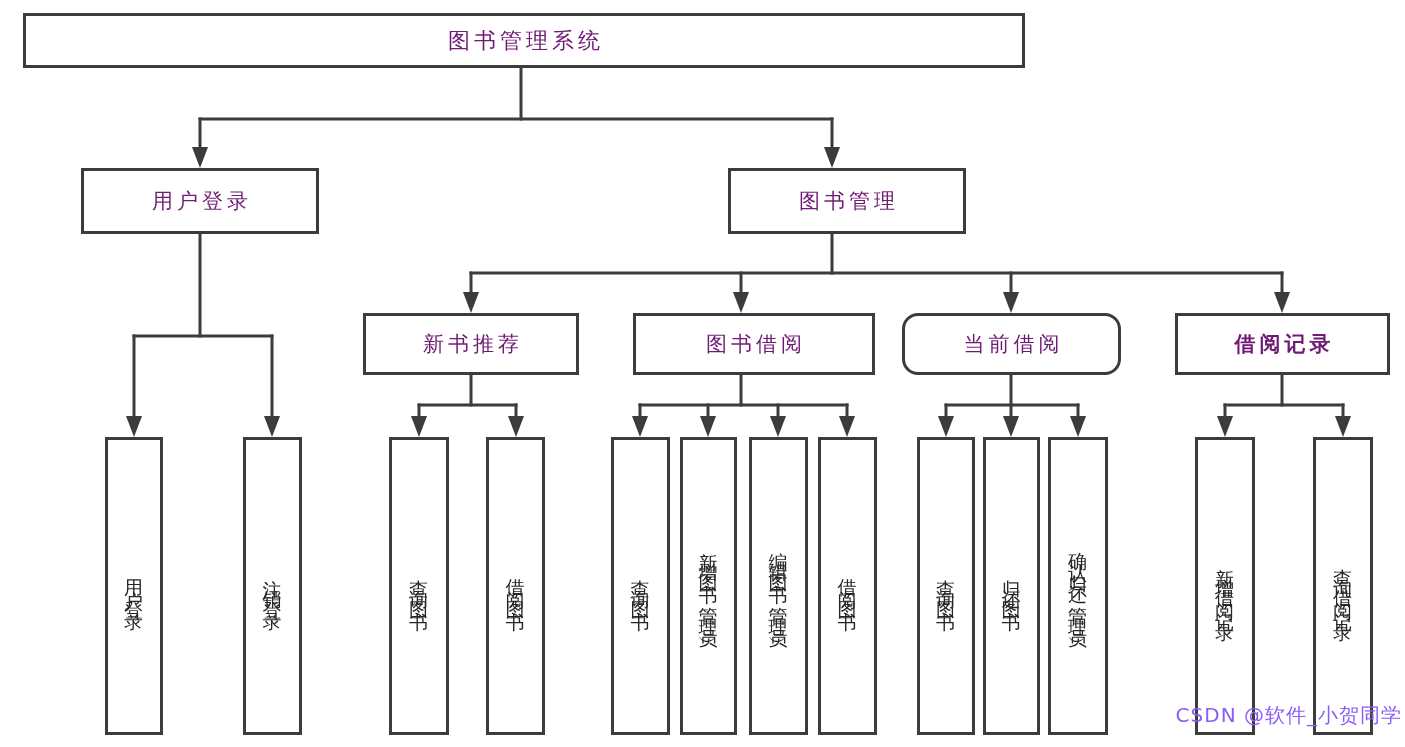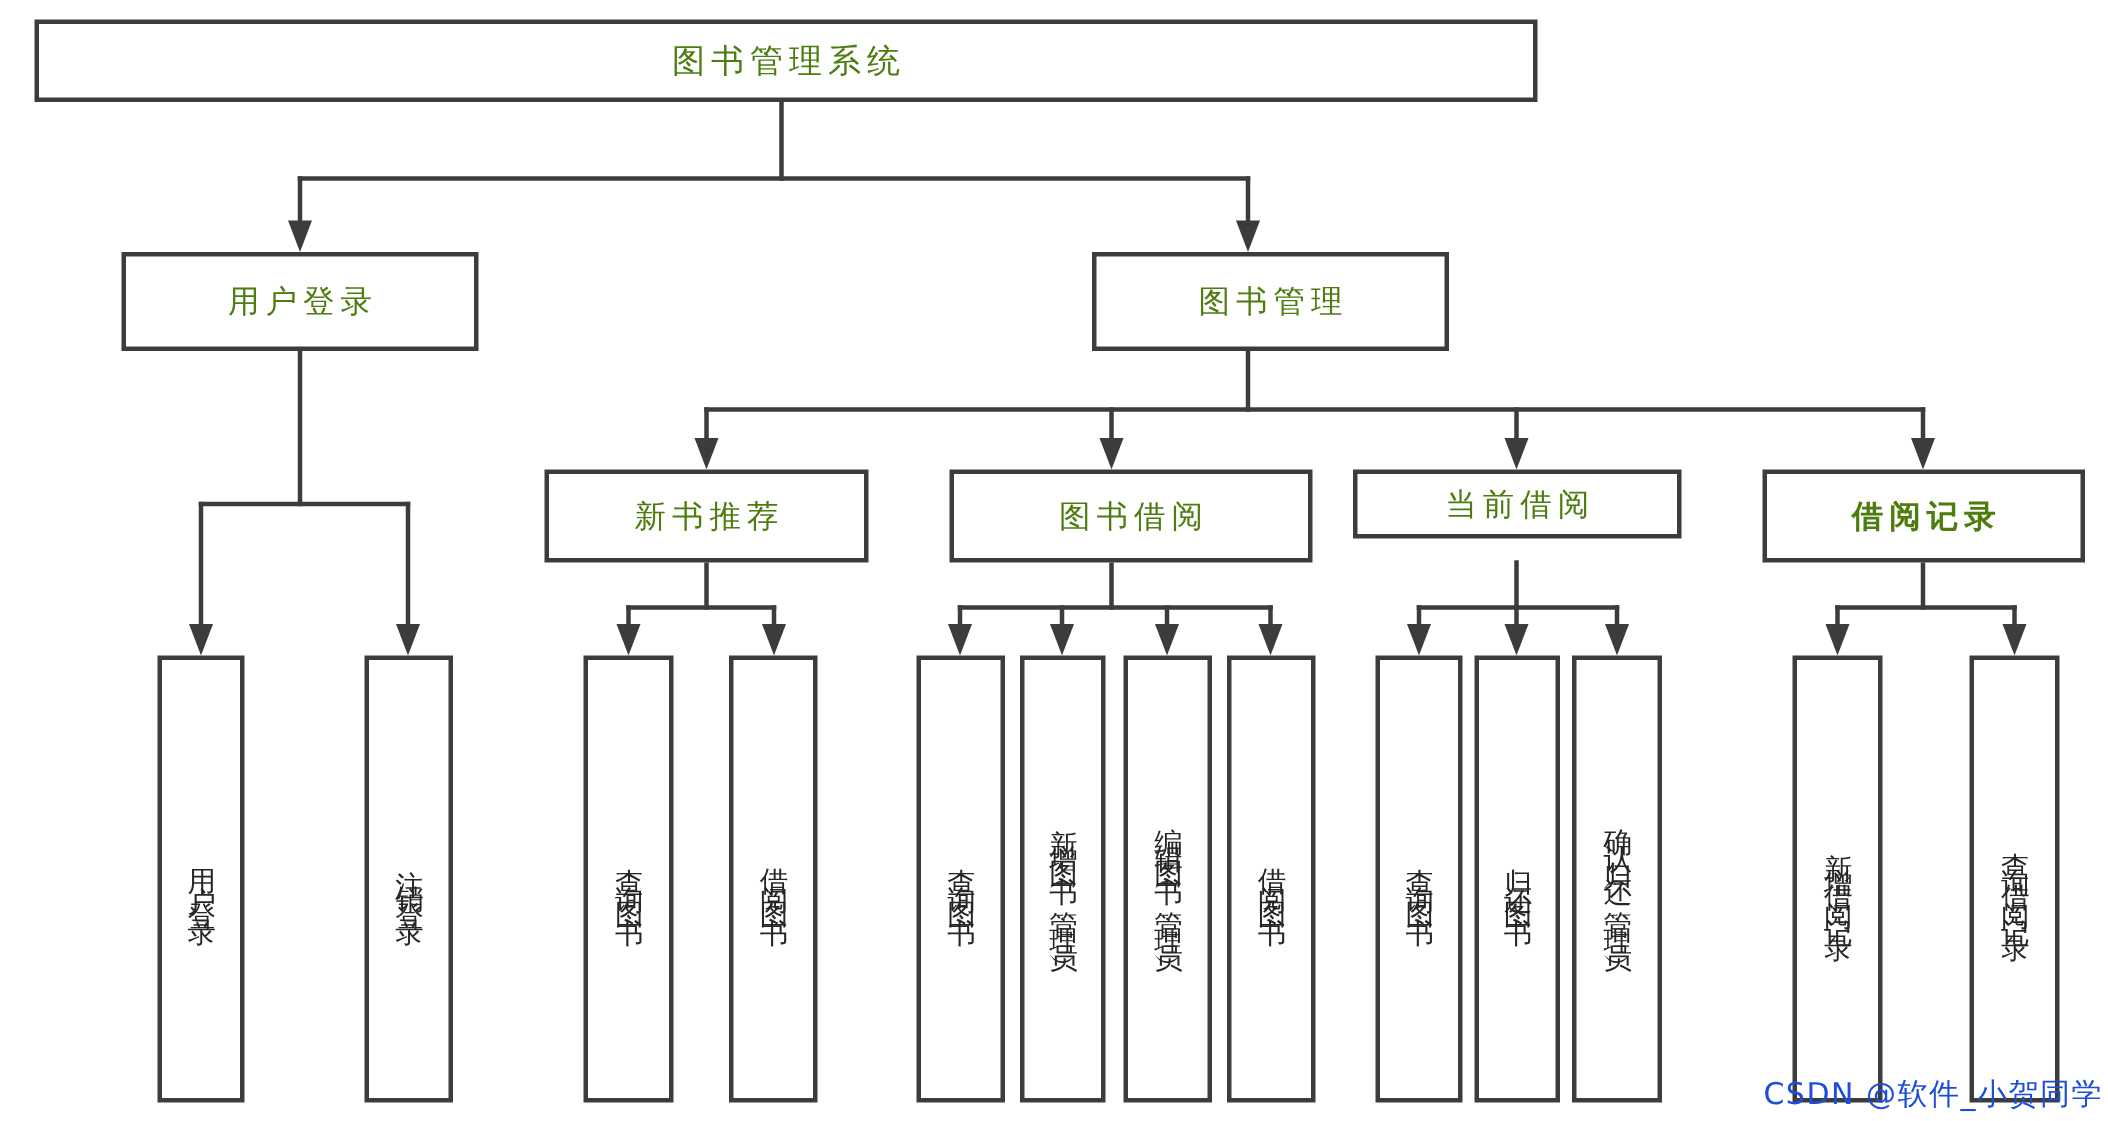--- a/index.html
+++ b/index.html
@@ -25,42 +25,42 @@
     box-sizing: border-box;
     border: 3px solid #3c3c3c;
     background: #ffffff;
     display: flex;
     align-items: center;
     justify-content: center;
   }
   .h-label {
     font-size: 21px;
     letter-spacing: 4px;
-    color: #4d7c0f;
+    color: #701a75;
     white-space: nowrap;
     text-indent: 4px; 
   }
   .root-label {
     font-size: 22px;
   }
   .v-label {
     writing-mode: vertical-rl;
     text-orientation: mixed;
     font-size: 19px;
     line-height: 1;
     letter-spacing: 11px;
     color: #262626;
   }
   .watermark {
     position: absolute;
     right: 3px;
-    bottom: 4px;
+    bottom: 18px;
     font-size: 20px;
     letter-spacing: 1px;
-    color: #1d4ed8;
+    color: #8b5cf6;
     white-space: nowrap;
   }
 </style>
 </head>
 <body>
 
 <div class="stage">
 
   <svg class="connectors" width="1405" height="747" viewBox="0 0 1405 747">
     <g stroke="#3c3c3c" stroke-width="3" stroke-linecap="square">
@@ -141,21 +141,21 @@
   <div class="box" style="left:728px; top:168px; width:238px; height:66px;">
     <span class="h-label">图书管理</span>
   </div>
 
   <div class="box" style="left:363px; top:313px; width:216px; height:62px;">
     <span class="h-label">新书推荐</span>
   </div>
   <div class="box" style="left:633px; top:313px; width:242px; height:62px;">
     <span class="h-label">图书借阅</span>
   </div>
-  <div class="box" style="left:902px; top:313px; width:219px; height:46px;">
+  <div class="box" style="left:902px; top:313px; width:219px; height:62px;border-radius:16px;">
     <span class="h-label">当前借阅</span>
   </div>
   <div class="box" style="left:1175px; top:313px; width:215px; height:62px;font-weight:bold;">
     <span class="h-label">借阅记录</span>
   </div>
 
   <div class="box" style="left:105px; top:437px; width:58px; height:298px;">
     <span class="v-label">用户登录</span>
   </div>
   <div class="box" style="left:243px; top:437px; width:59px; height:298px;">

